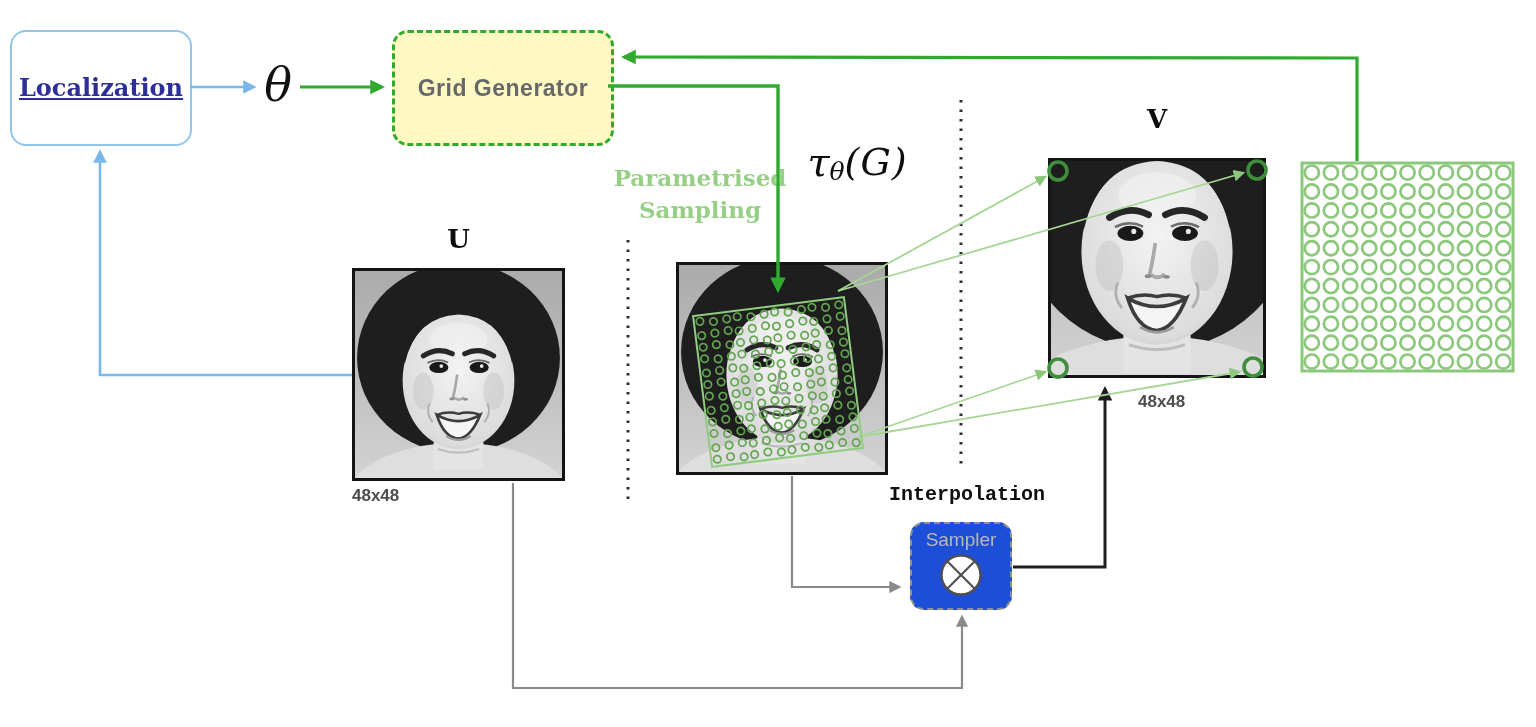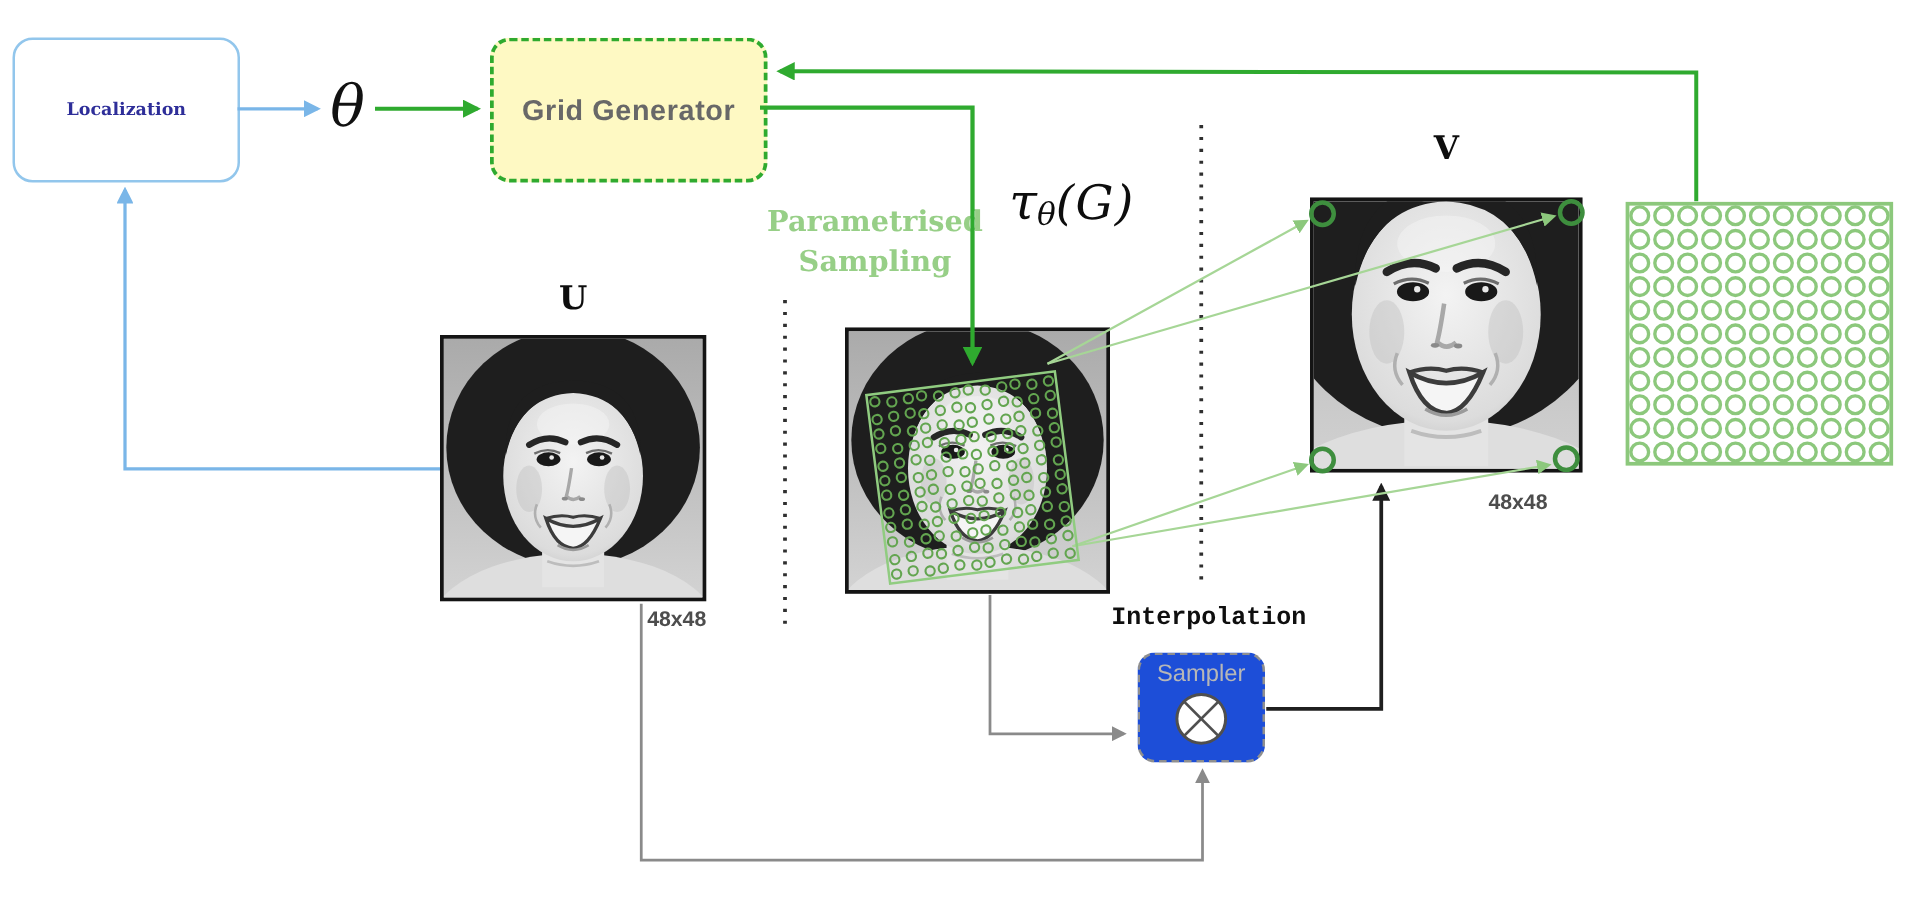--- a/index.html
+++ b/index.html
@@ -7,21 +7,21 @@
     position:relative;width:1536px;height:727px;background:#ffffff;overflow:hidden;
     font-family:"DejaVu Serif", serif;
   }
   .abs{position:absolute;}
   .center{display:flex;align-items:center;justify-content:center;text-align:center;}
 
   
   .loc-box{
     left:10px;top:30px;width:178px;height:112px;
     border:2.5px solid #92c6ec;border-radius:16px;background:#ffffff;
-    color:#2e2e99;font-weight:bold;font-size:14px;line-height:1.5;
+    color:#2e2e99;font-weight:bold;font-size:24px;line-height:1.5;text-decoration:underline;
   }
   .gridgen-box{
     left:392px;top:30px;width:216px;height:110px;
     border:3px dashed #2faa2f;border-radius:16px;background:#fef9c3;
     color:#686868;font-weight:bold;font-size:23px;
     font-family:"Liberation Sans","DejaVu Sans",sans-serif;letter-spacing:.5px;
   }
   .sampler-box{
     left:910px;top:522px;width:102px;height:88px;
     border:2.5px dashed #8f8f8f;border-radius:14px;background:#1d4ed8;
@@ -46,21 +46,21 @@
     left:1322px;top:90px;width:180px;color:#8fcc7f;font-weight:bold;
     font-size:22px;line-height:1.5;text-align:center;
   }
 
   
   .img-frame{border:3px solid #141414;background:#cfcfcf;box-sizing:border-box;overflow:hidden;}
   .img-frame svg{display:block;}
   .img-label{font-weight:bold;font-size:26px;color:#0d0d0d;text-align:center;}
   .size-label{
     font-family:"Liberation Sans","DejaVu Sans",sans-serif;font-weight:bold;
-    font-size:17px;color:#4d4d4d;text-align:right;
+    font-size:17px;color:#4d4d4d;text-align:left;
   }
   .interp-label{left:877px;top:483px;width:180px;font-weight:bold;font-size:20px;color:#0f0f0f;text-align:center;font-family:Liberation Mono, monospace;}
 
   #overlay{left:0;top:0;pointer-events:none;}
 </style>
 </head>
 <body>
 
 <div id="canvas">
 

